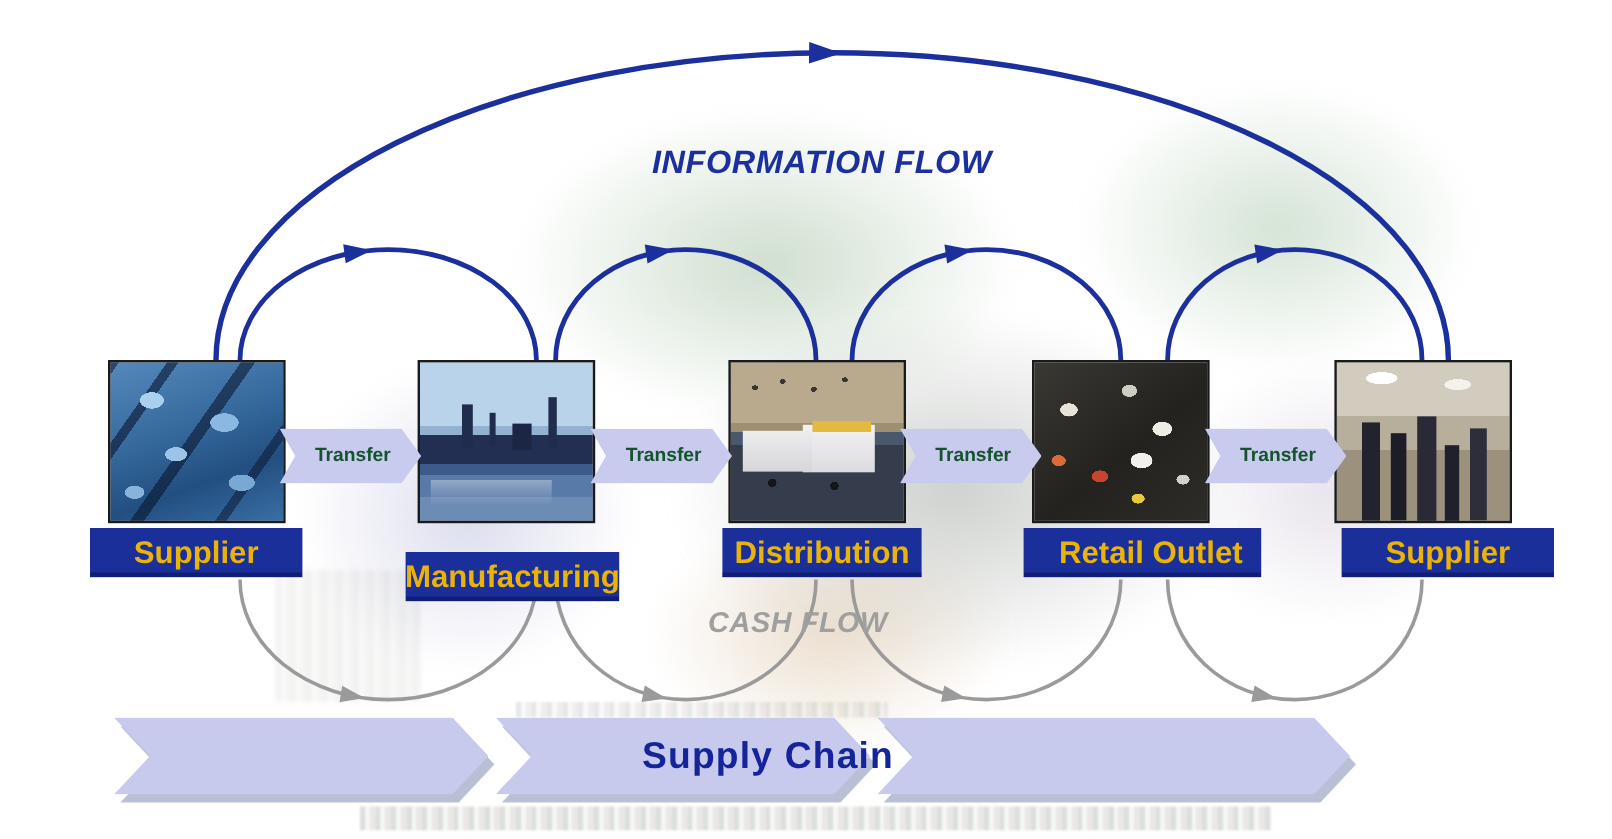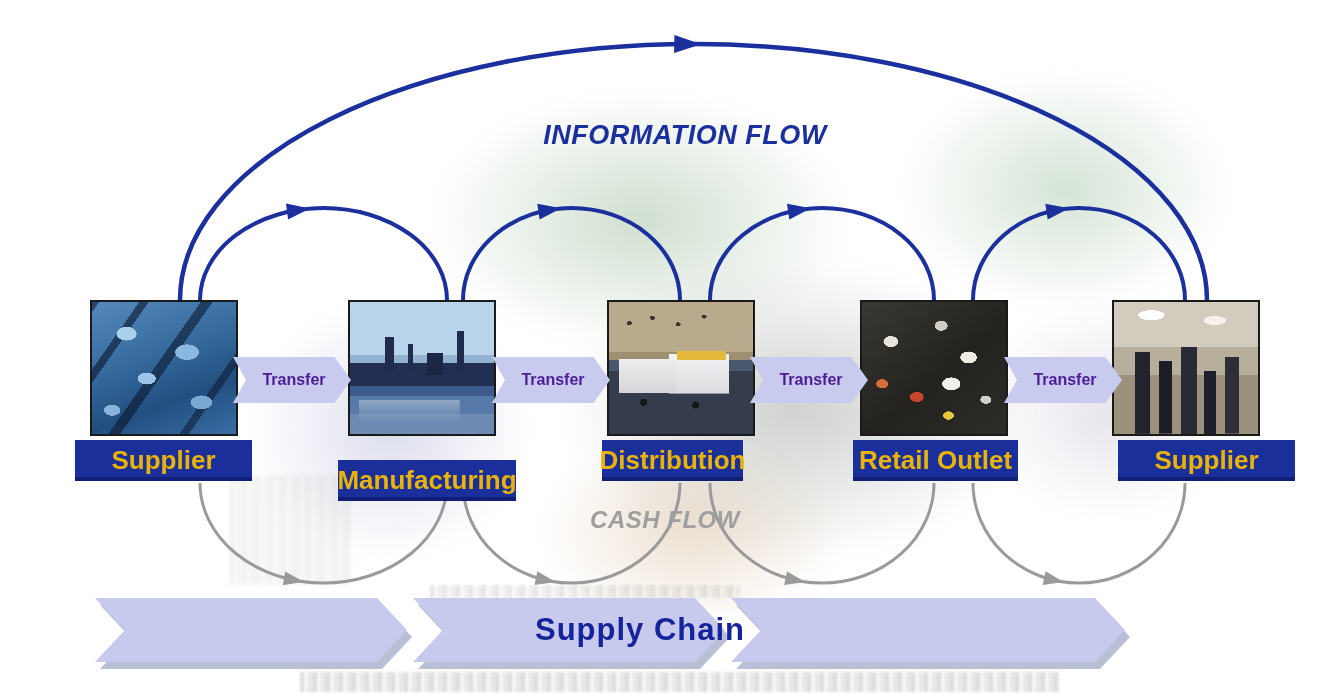--- a/index.html
+++ b/index.html
@@ -74,21 +74,21 @@
     linear-gradient(#23232e,#23232e),linear-gradient(#1d1d28,#1d1d28),
     linear-gradient(#2a2a36,#2a2a36),linear-gradient(#20202c,#20202c),
     linear-gradient(#2e2e3a,#2e2e3a),
     linear-gradient(to bottom,#d2ccbe 0 34%,#b7ae9b 34% 55%,#9c917c 55%);
     background-size:100% 100%,100% 100%,15px 62%,13px 55%,16px 66%,12px 48%,14px 58%,100% 100%;
     background-position:0 0,0 0,16% 100%,34% 100%,52% 100%,68% 100%,85% 100%,0 0;background-repeat:no-repeat;}
   
   .transfer{position:absolute;z-index:4;width:118px;height:46px;background:#c9cbee;
     clip-path:polygon(0 0,86% 0,100% 50%,86% 100%,0 100%,11% 50%);
     display:flex;align-items:center;justify-content:center;
-    color:#4c1d95;font-size:16px;font-weight:bold;padding-left:4px;box-sizing:border-box;}
+    color:#14532d;font-size:16px;font-weight:bold;padding-left:4px;box-sizing:border-box;}
   
   .seg-wrap{position:absolute;z-index:3;top:598px;height:64px;filter:drop-shadow(5px 7px 0 rgba(128,140,180,.55));}
   .seg{width:100%;height:100%;background:#c7c9ed;
     clip-path:polygon(0 0,calc(100% - 30px) 0,100% 50%,calc(100% - 30px) 100%,0 100%,30px 50%);}
   #supply-label{position:absolute;z-index:5;left:340px;top:612px;width:600px;text-align:center;
     font-size:31px;font-weight:bold;color:#15249b;letter-spacing:1px;}
 </style>
 </head>
 <body>
 
@@ -126,23 +126,23 @@
 
   <div class="flow-caption" id="cash-caption">CASH FLOW</div>
   <div class="flow-caption" id="info-caption">INFORMATION FLOW</div>
 
   <div id="stages">
       <div class="photo photo-0" title="blue-machined-parts" style="left: 90px; top: 300px;"></div>
       <div class="label" style="left: 75px; top: 440px; width: 177px;">Supplier</div>
       <div class="photo photo-1" title="industrial-plant-skyline" style="left: 348px; top: 300px;"></div>
       <div class="label" style="left: 338px; top: 460px; width: 178px;">Manufacturing</div>
       <div class="photo photo-2" title="trucks-at-loading-dock" style="left: 607px; top: 300px;"></div>
-      <div class="label" style="left: 602px; top: 440px; width: 141px;">Distribution</div>
+      <div class="label" style="left: 602px; top: 440px; width: 166px;">Distribution</div>
       <div class="photo photo-3" title="busy-store-interior" style="left: 860px; top: 300px;"></div>
-      <div class="label" style="left: 853px; top: 440px; width: 165px;">Retail Outlet</div>
+      <div class="label" style="left: 853px; top: 440px; width: 184px; padding-left: 14px;">Retail Outlet</div>
       <div class="photo photo-4" title="shoppers-in-mall" style="left: 1112px; top: 300px;"></div>
       <div class="label" style="left: 1118px; top: 440px; width: 177px;">Supplier</div>
     </div>
   <div id="transfers">
       <div class="transfer" style="left: 233px; top: 357px;">Transfer</div>
       <div class="transfer" style="left: 492px; top: 357px;">Transfer</div>
       <div class="transfer" style="left: 750px; top: 357px;">Transfer</div>
       <div class="transfer" style="left: 1004px; top: 357px;">Transfer</div>
     </div>
 

